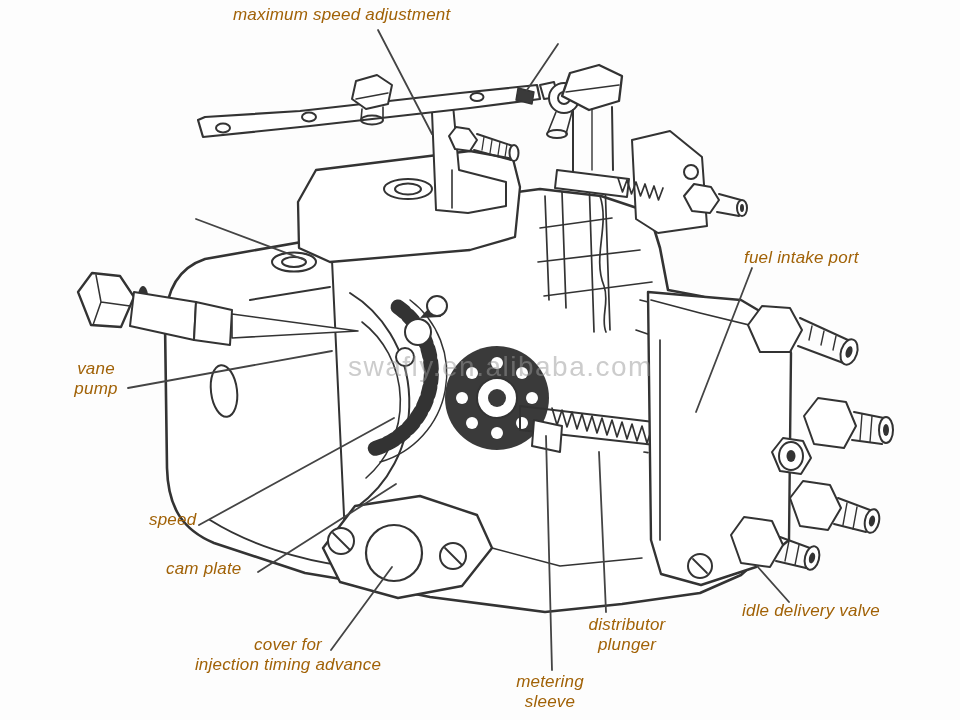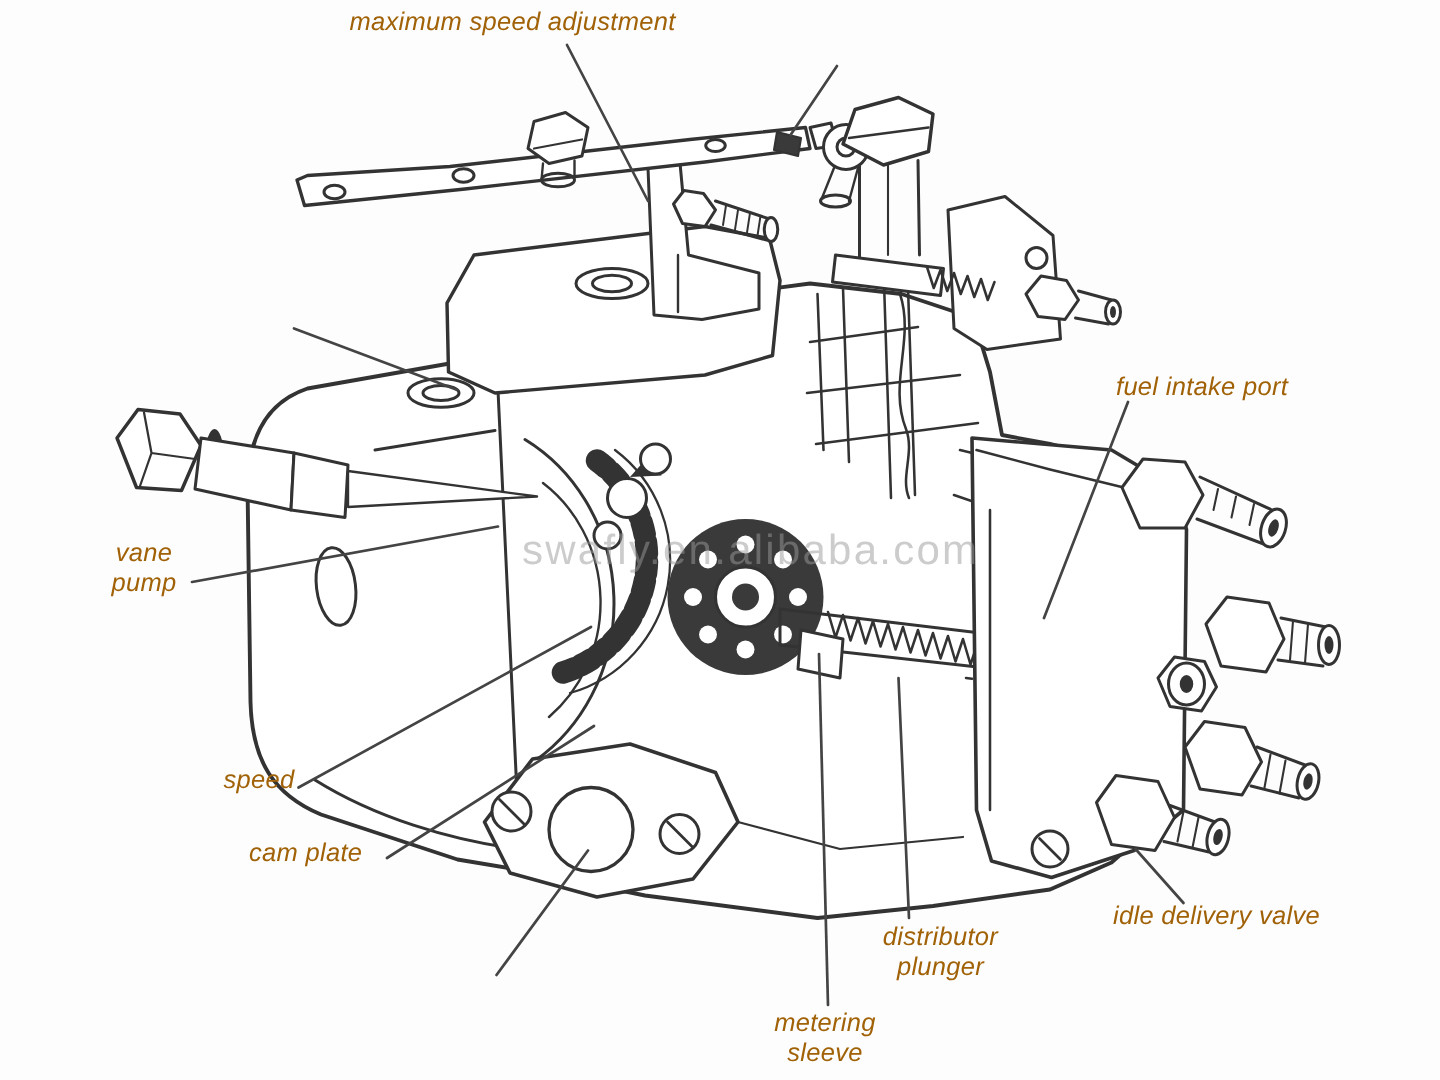--- a/index.html
+++ b/index.html
@@ -233,20 +233,24 @@
 
   <div class="part-label center" style="left:66px;top:359px;width:60px;">
     <span>vane</span>
     <span>pump</span>
   </div>
 
   <div class="part-label" style="left:149px;top:510px;">speed</div>
 
   <div class="part-label" style="left:166px;top:559px;">cam plate</div>
 
+  <div class="part-label center" style="left:180px;top:635px;width:216px;">
+    <span>cover for</span>
+    <span>injection timing advance</span>
+  </div>
 
   <div class="part-label center" style="left:498px;top:672px;width:104px;">
     <span>metering</span>
     <span>sleeve</span>
   </div>
 
   <div class="part-label center" style="left:563px;top:615px;width:128px;">
     <span>distributor</span>
     <span>plunger</span>
   </div>

